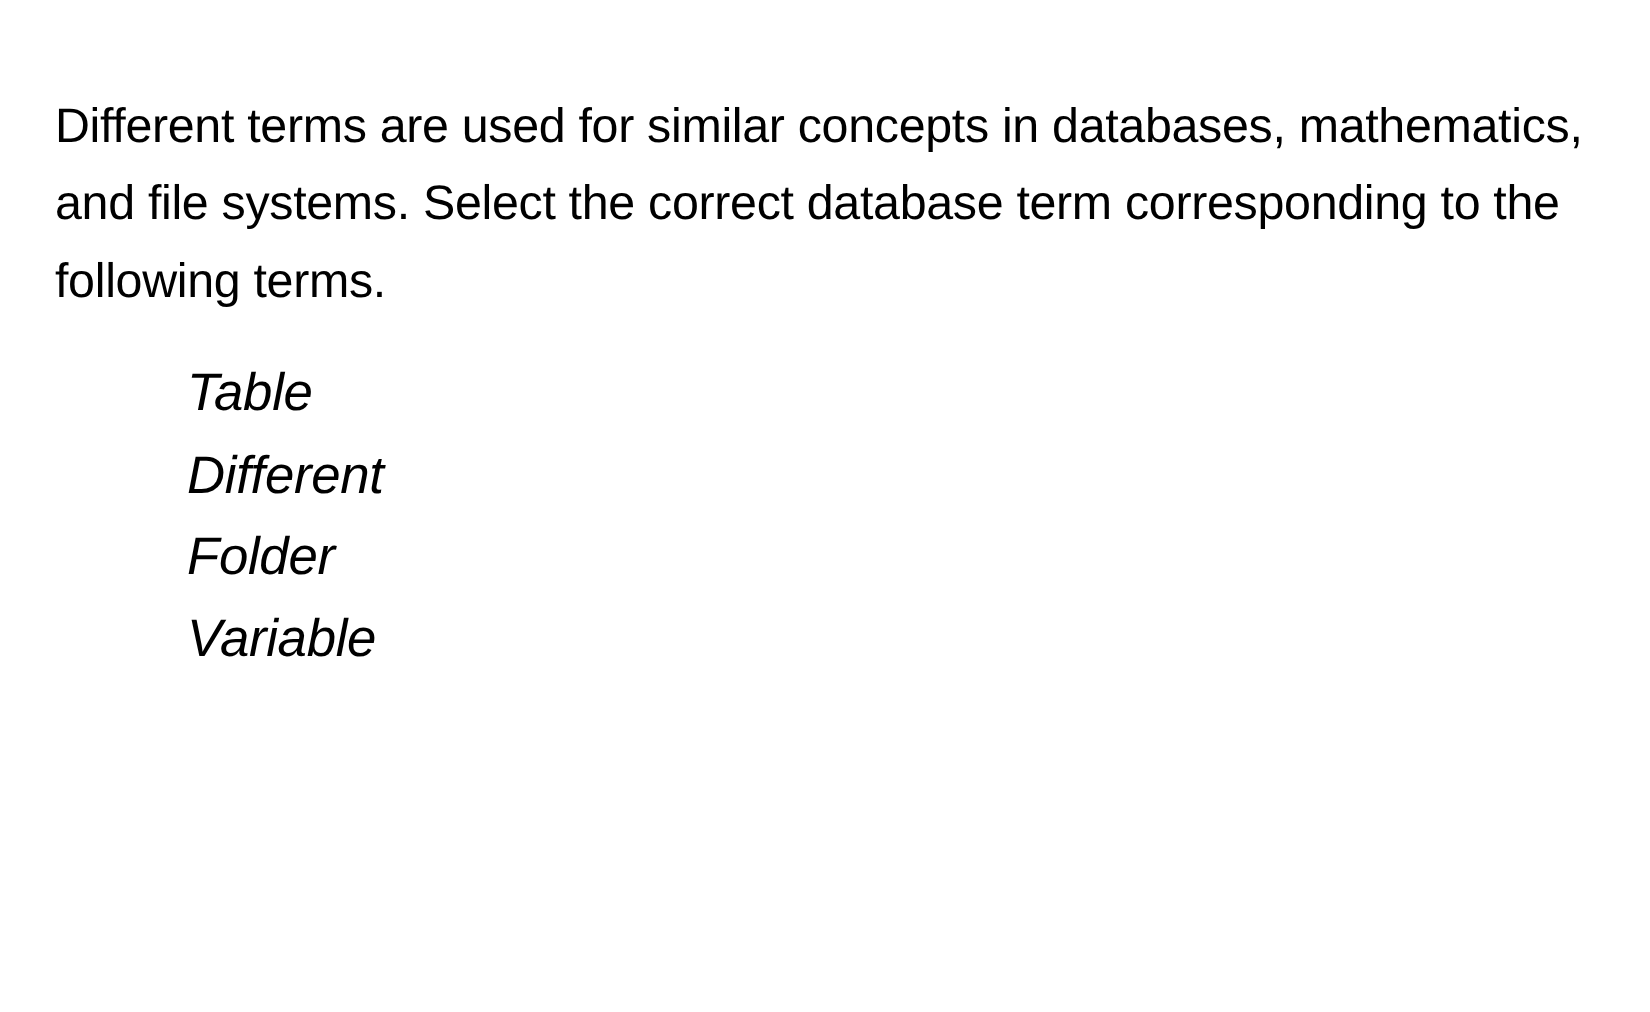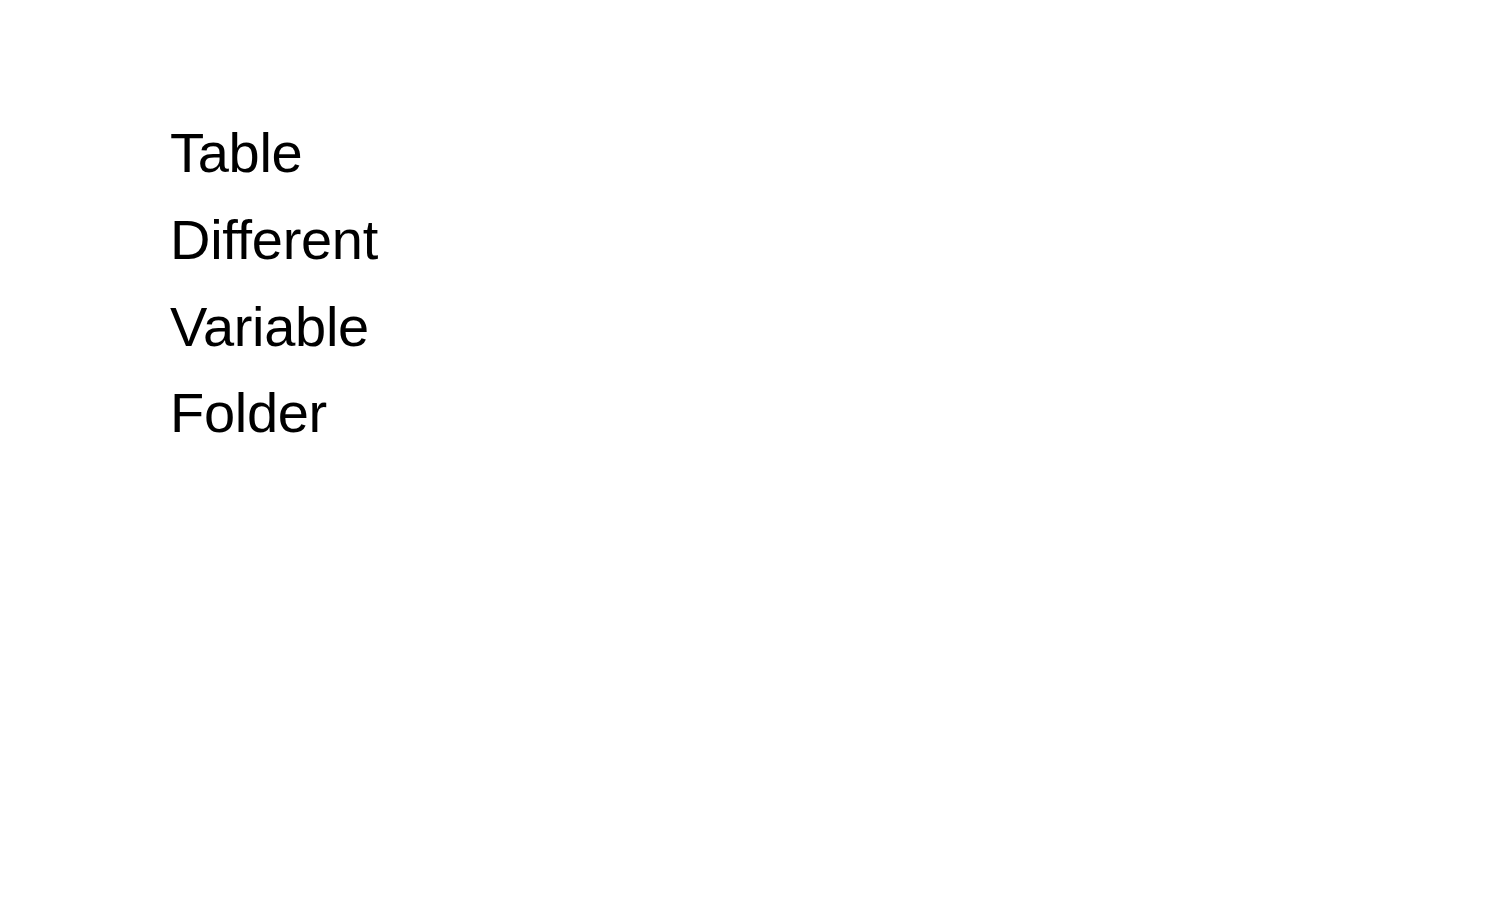--- a/index.html
+++ b/index.html
@@ -22,29 +22,31 @@
       font-size: 44px;
       line-height: 1.6;
       font-weight: 400;
       letter-spacing: -0.3px;
     }
     .options {
       margin-top: 30px;
       padding-left: 120px;
     }
     .option {
-      font-size: 56px;
+      font-size: 48px;
       line-height: 1.55;
       font-weight: 400;
       letter-spacing: -0.3px;
+      font-style: italic;
     }
   </style>
 </head>
 <body>
 
 <div class="page">
+  <div class="question-text">Different terms are used for similar concepts in databases, mathematics, and file systems. Select the correct database term corresponding to the following terms.</div>
   <div class="options">
     <div class="option">Table</div>
     <div class="option">Different</div>
+    <div class="option">Folder</div>
     <div class="option">Variable</div>
-    <div class="option">Folder</div>
   </div>
 </div>
 
 </body></html>

